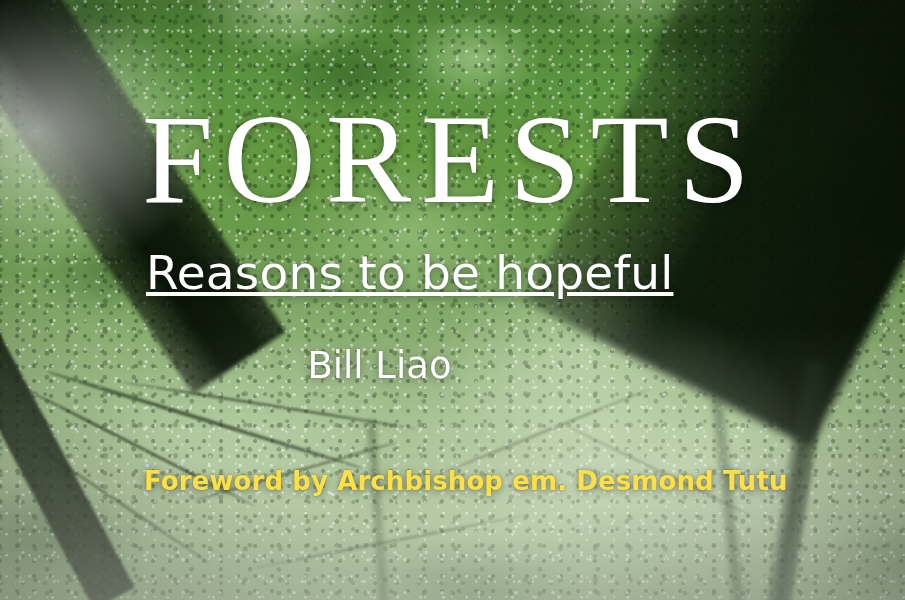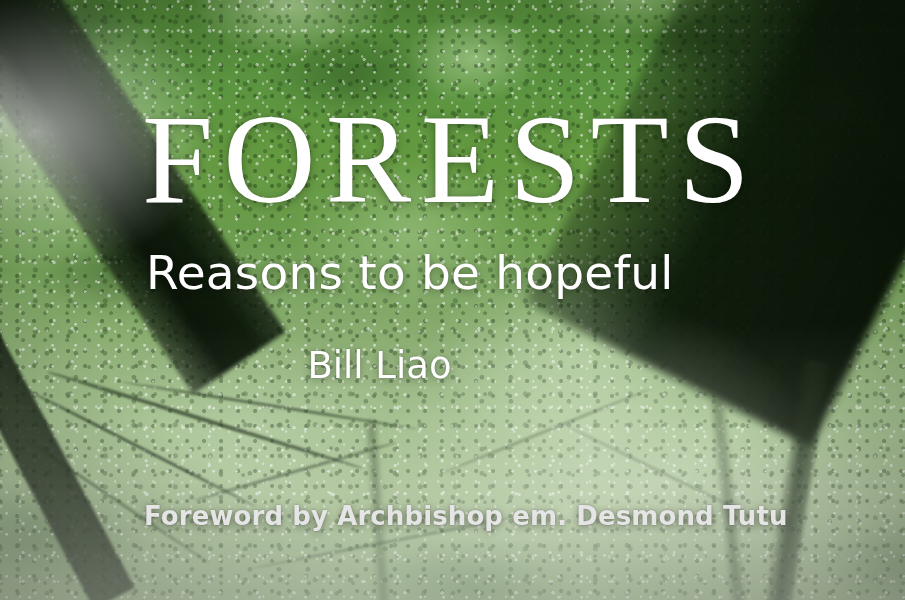--- a/index.html
+++ b/index.html
@@ -235,20 +235,21 @@
     left: 146px;
     top: 249px;
     font-family: "DejaVu Sans", "Liberation Sans", sans-serif;
     font-size: 47px;
     line-height: 1;
     font-weight: 400;
     letter-spacing: .2px;
     color: #ffffff;
     text-shadow: 0 2px 9px rgba(0,0,0,.34), 0 0 2px rgba(0,0,0,.22);
     white-space: nowrap;
+    text-decoration: underline;
   }
 
   .author {
     position: absolute;
     left: 0;
     right: 146px;
     top: 347px;
     text-align: center;
     font-family: "DejaVu Sans", "Liberation Sans", sans-serif;
     font-size: 37px;
@@ -261,24 +262,23 @@
 
   .foreword {
     position: absolute;
     left: 144px;
     top: 468px;
     font-family: "DejaVu Sans", "Liberation Sans", sans-serif;
     font-size: 26px;
     line-height: 1;
     font-weight: 700;
     letter-spacing: .1px;
-    color: #e5e5e5;
+    color: #fde047;
     text-shadow: 0 2px 8px rgba(0,0,0,.40), 0 0 2px rgba(0,0,0,.28);
     white-space: nowrap;
-    margin-top: 35px;
   }
 </style>
 </head>
 <body>
 
 <div class="cover">
 
   <div class="photo">
     <div class="bg-base"></div>
     <div class="bg-clumps"></div>

